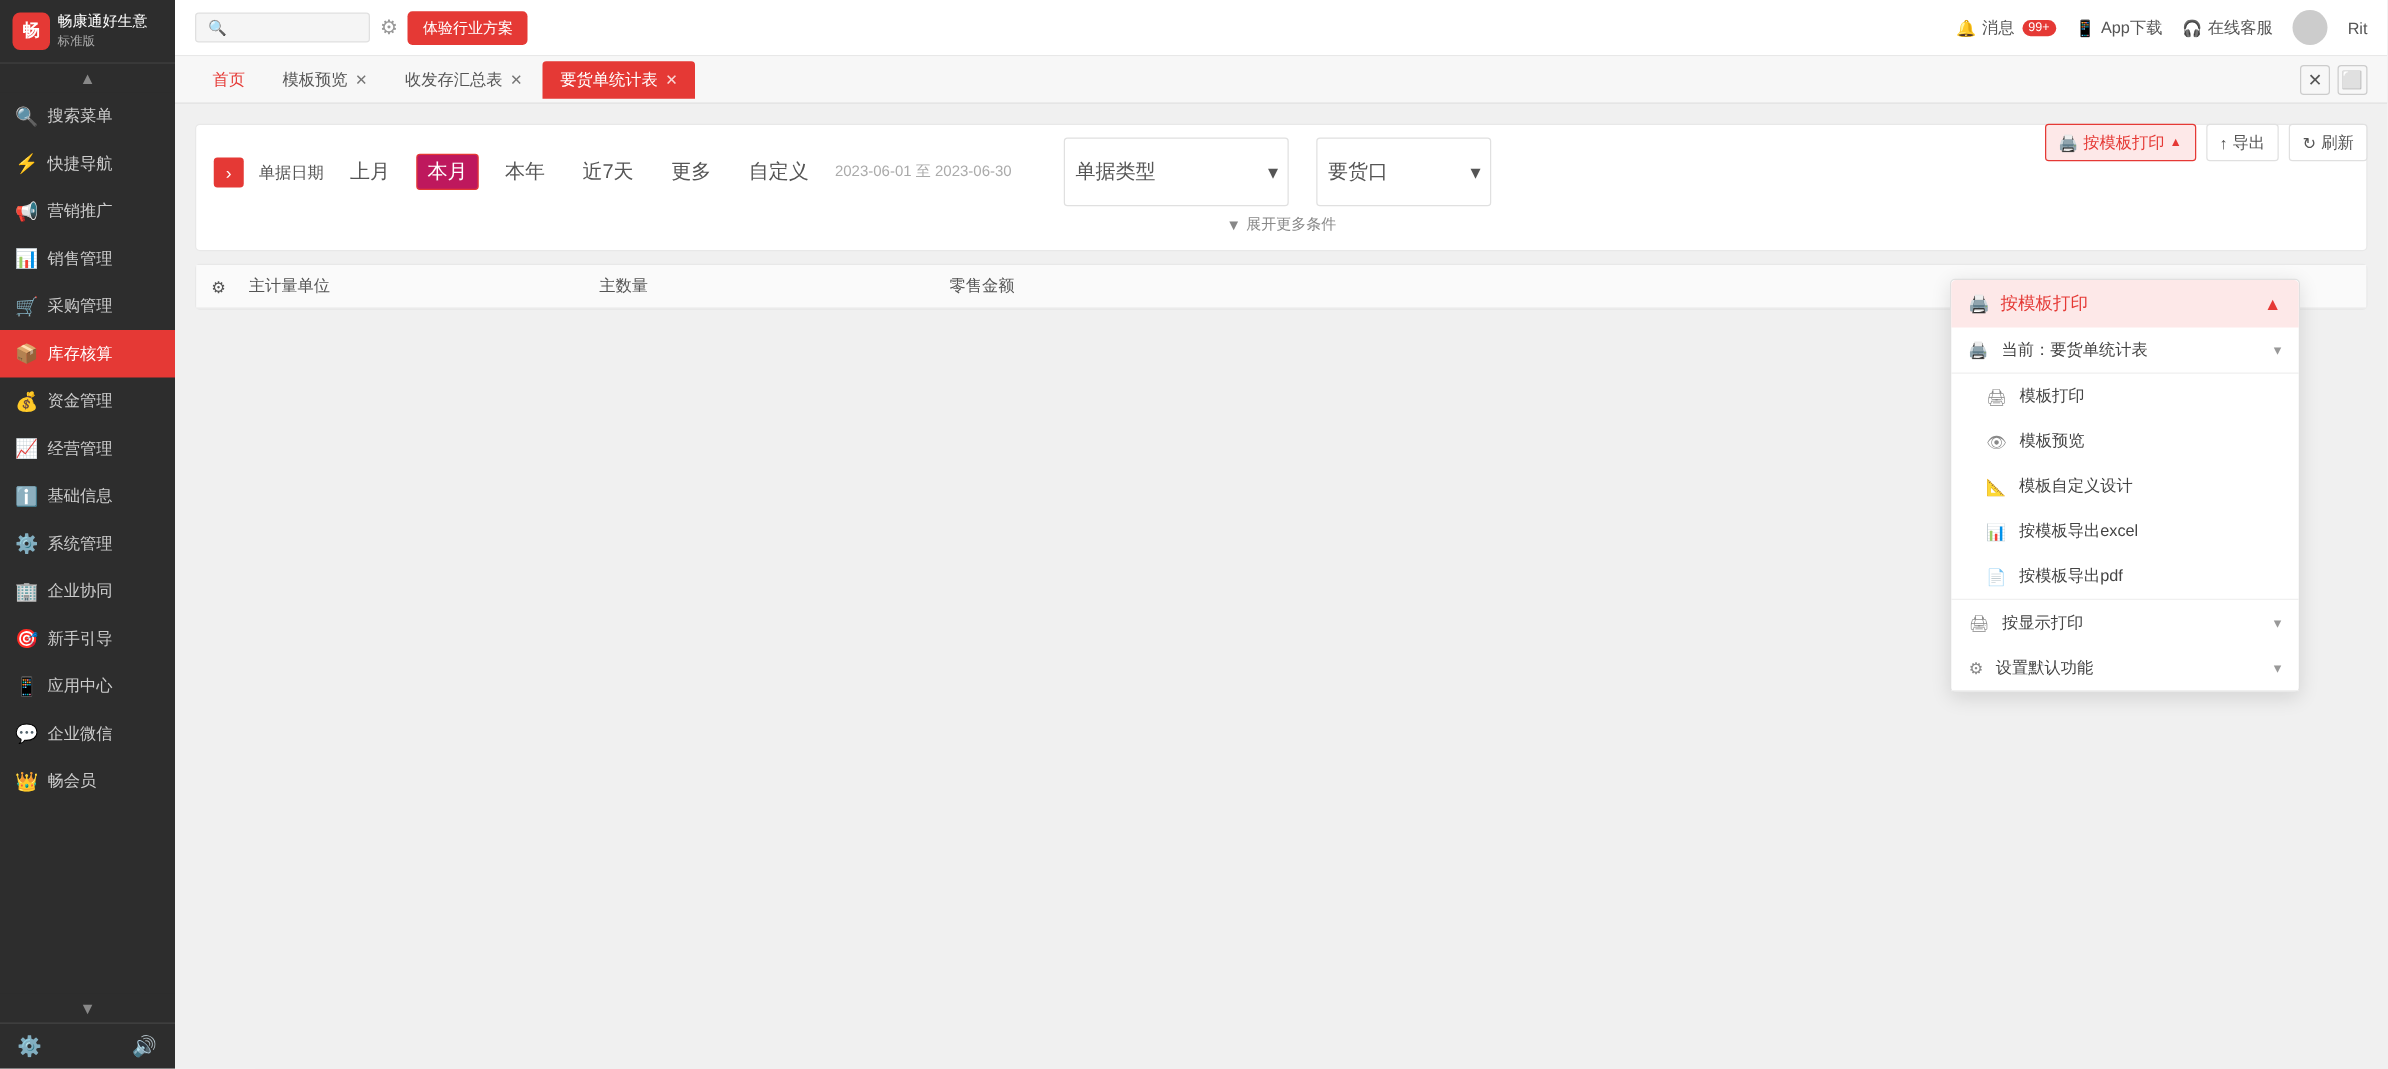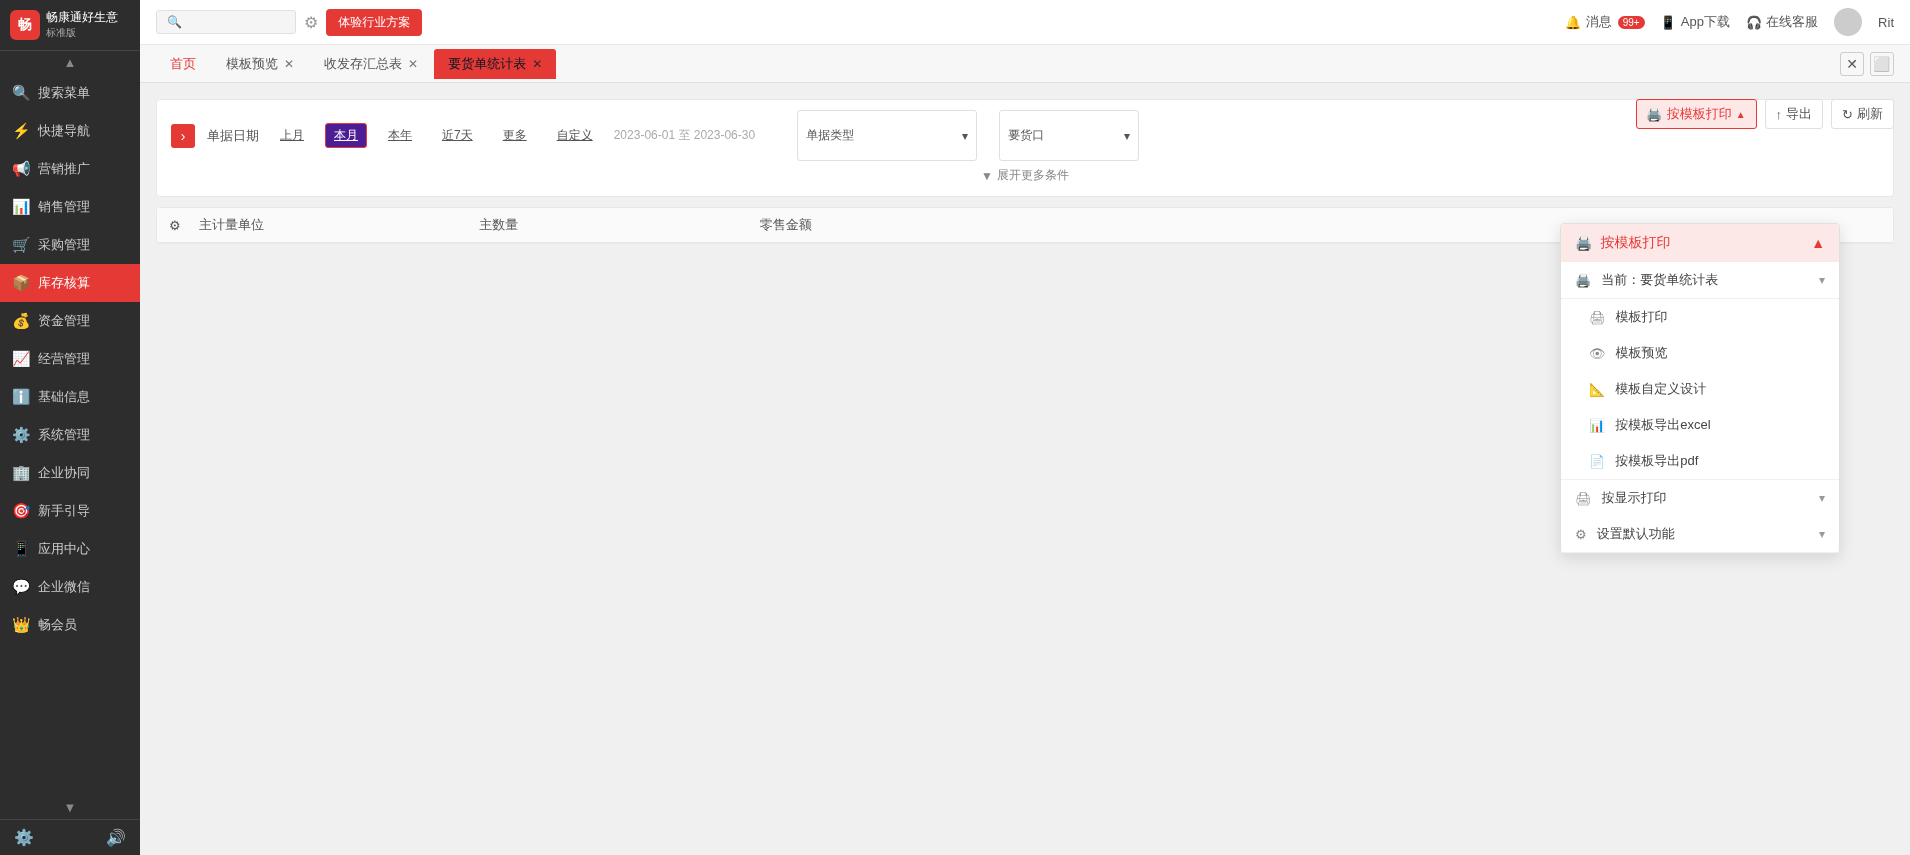--- a/index.html
+++ b/index.html
@@ -110,21 +110,21 @@
       flex-shrink: 0;
       gap: 2px;
     }
     .tab {
       display: flex; align-items: center; padding: 6px 14px;
       font-size: 13px; cursor: pointer; color: #555;
       border-radius: 3px 3px 0 0;
     }
     .tab.home { color: #e53935; }
     .tab.active {
-      background: #e53935; color: #0f172a;
+      background: #e53935; color: #ffffff;
     }
     .tab-close { margin-left: 6px; font-size: 12px; opacity: 0.8; }
 
     .tabbar-right {
       margin-left: auto; display: flex; align-items: center; gap: 6px;
     }
     .tabbar-icon-btn {
       width: 24px; height: 24px; display: flex; align-items: center; justify-content: center;
       border: 1px solid #ccc; border-radius: 3px; cursor: pointer; color: #555; font-size: 14px;
     }
@@ -153,30 +153,30 @@
     .filter-row {
       display: flex; align-items: center; gap: 12px; flex-wrap: wrap;
     }
     .filter-expand-btn {
       background: #e53935; color: white; border: none; border-radius: 3px;
       width: 24px; height: 24px; cursor: pointer; font-size: 14px;
     }
     .filter-label { color: #555; font-size: 13px; }
     .date-btn {
       padding: 3px 8px; border-radius: 3px; cursor: pointer;
-      font-size: 12px; border: 1px solid transparent; color: #555; text-decoration: underline;
+      font-size: 16px; border: 1px solid transparent; color: #555;
     }
     .date-btn.active {
-      background: #4c1d95; color: white; border-color: #e53935;
+      background: #be185d; color: white; border-color: #e53935;
     }
     .date-range { font-size: 12px; color: #aaa; }
 
     .filter-select {
       border: 1px solid #e0e0e0; border-radius: 3px; padding: 16px 8px;
-      font-size: 12px; color: #555; min-width: 180px;
+      font-size: 16px; color: #555; min-width: 180px;
       display: flex; align-items: center; justify-content: space-between;
       cursor: pointer; background: white;
     }
 
     .filter-more-row {
       display: flex; align-items: center; justify-content: center;
       padding: 6px 0 2px;
     }
     .expand-more-btn {
       display: flex; align-items: center; gap: 4px; color: #888; font-size: 12px; cursor: pointer;

